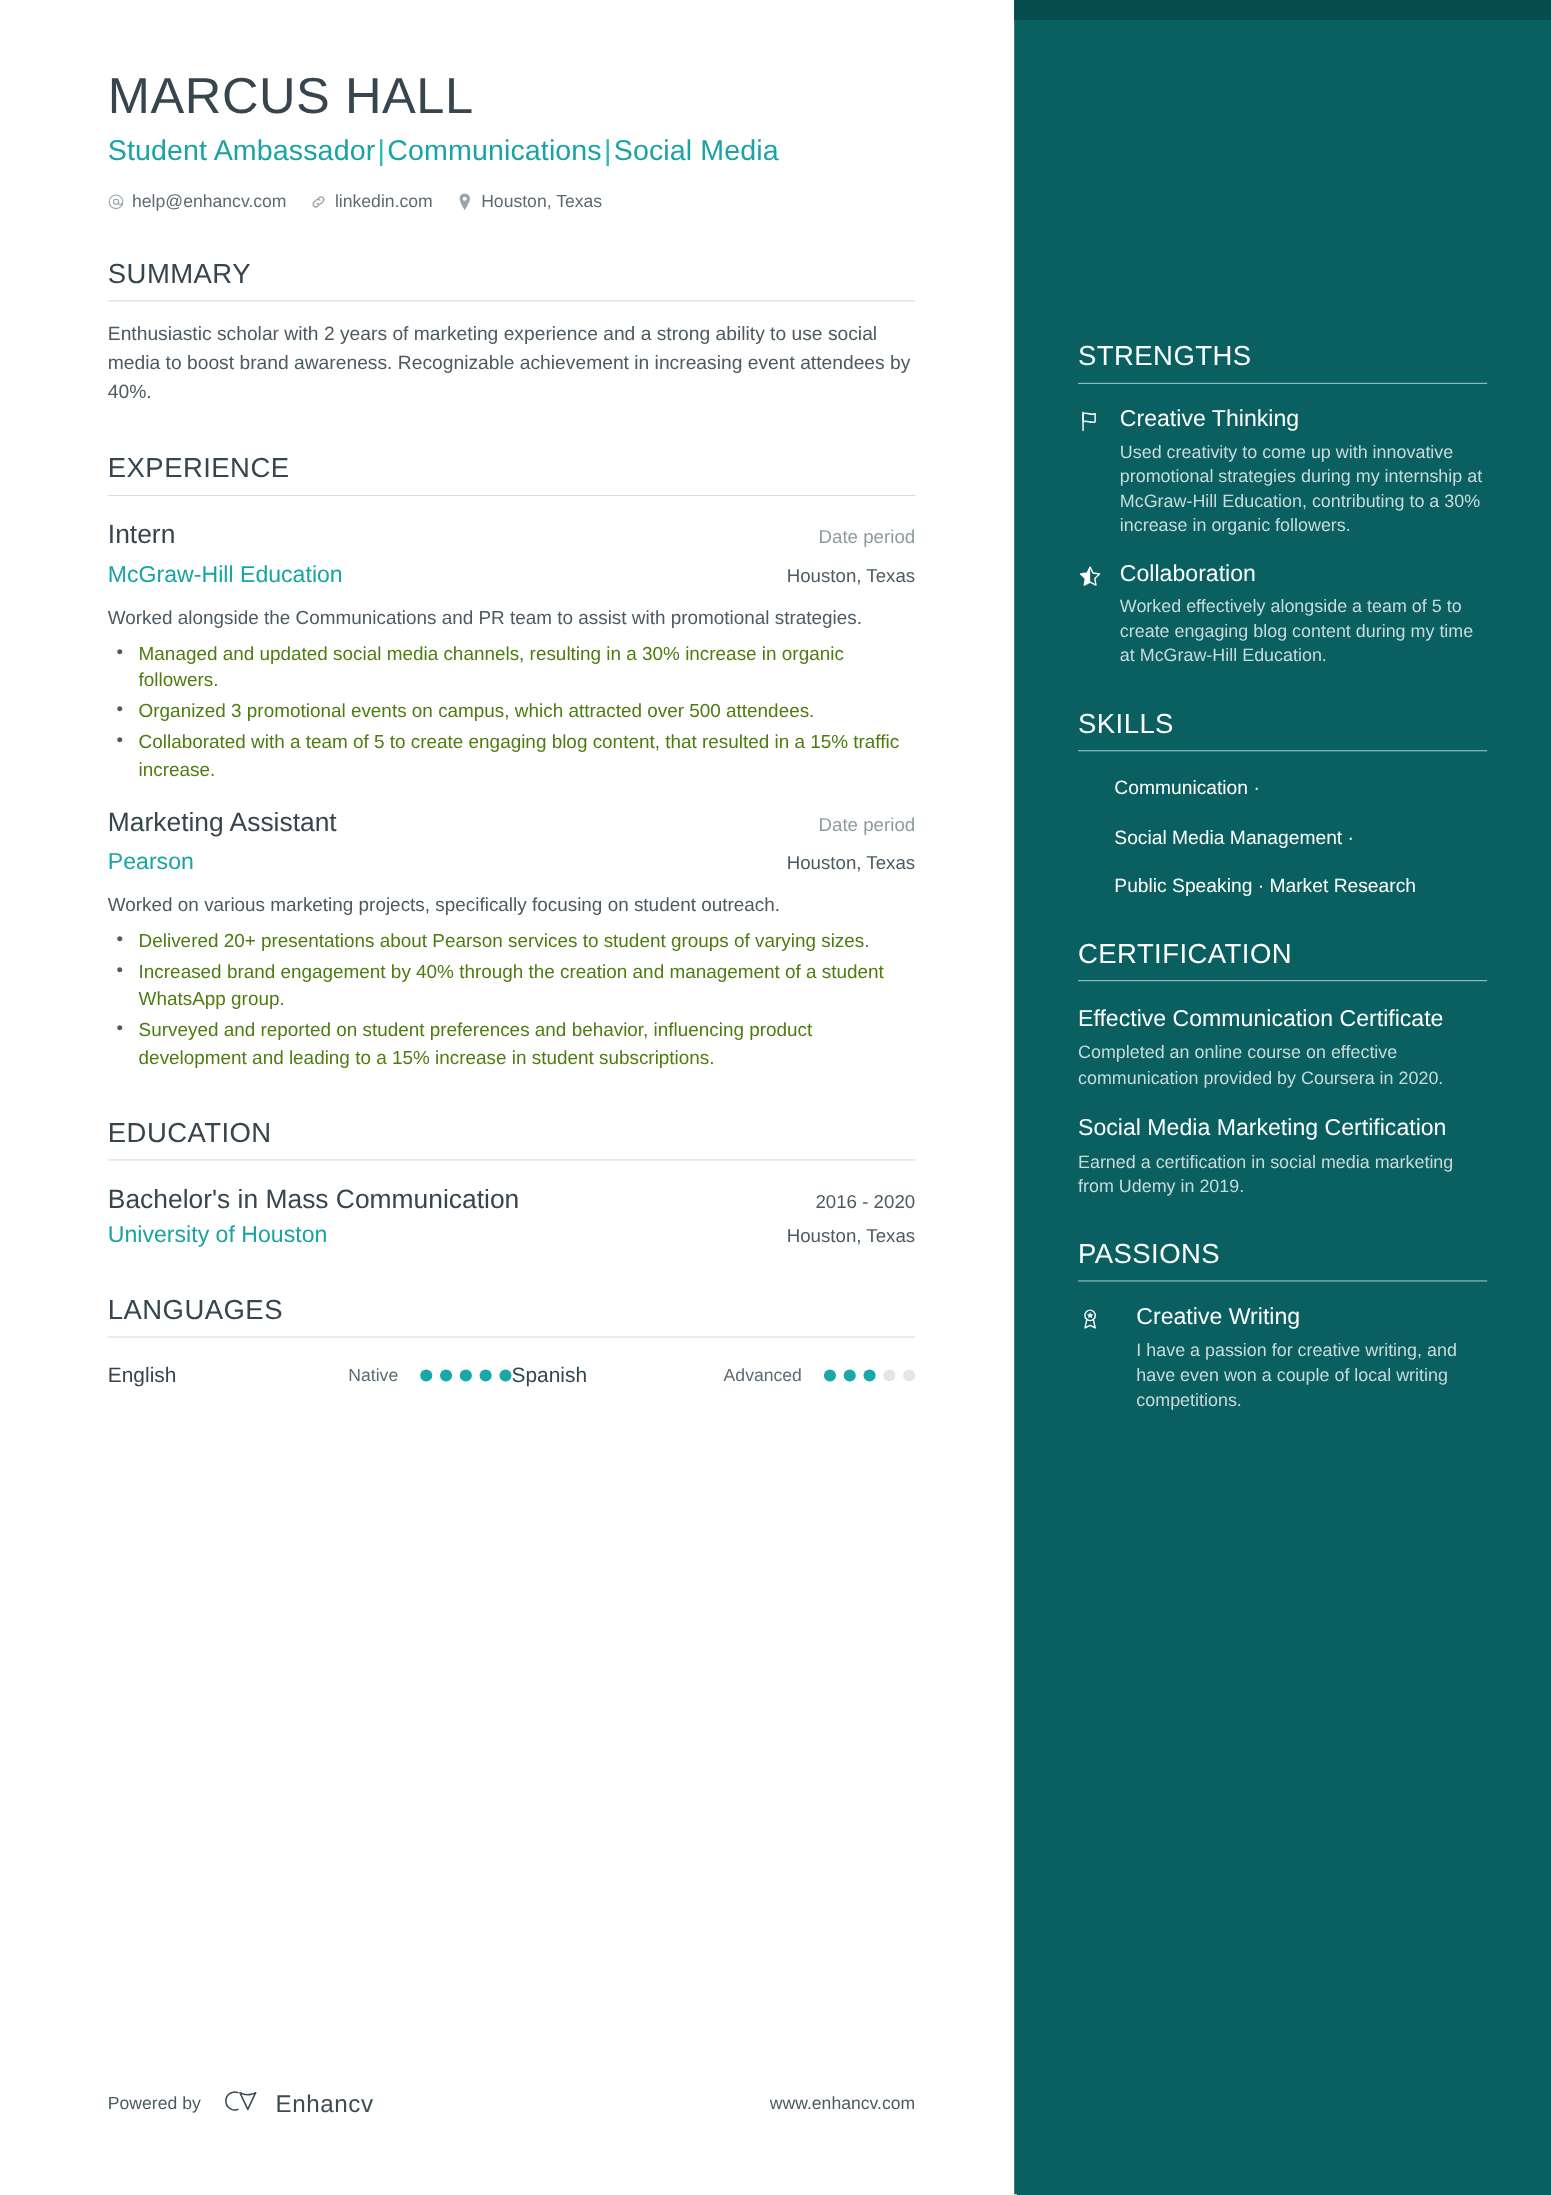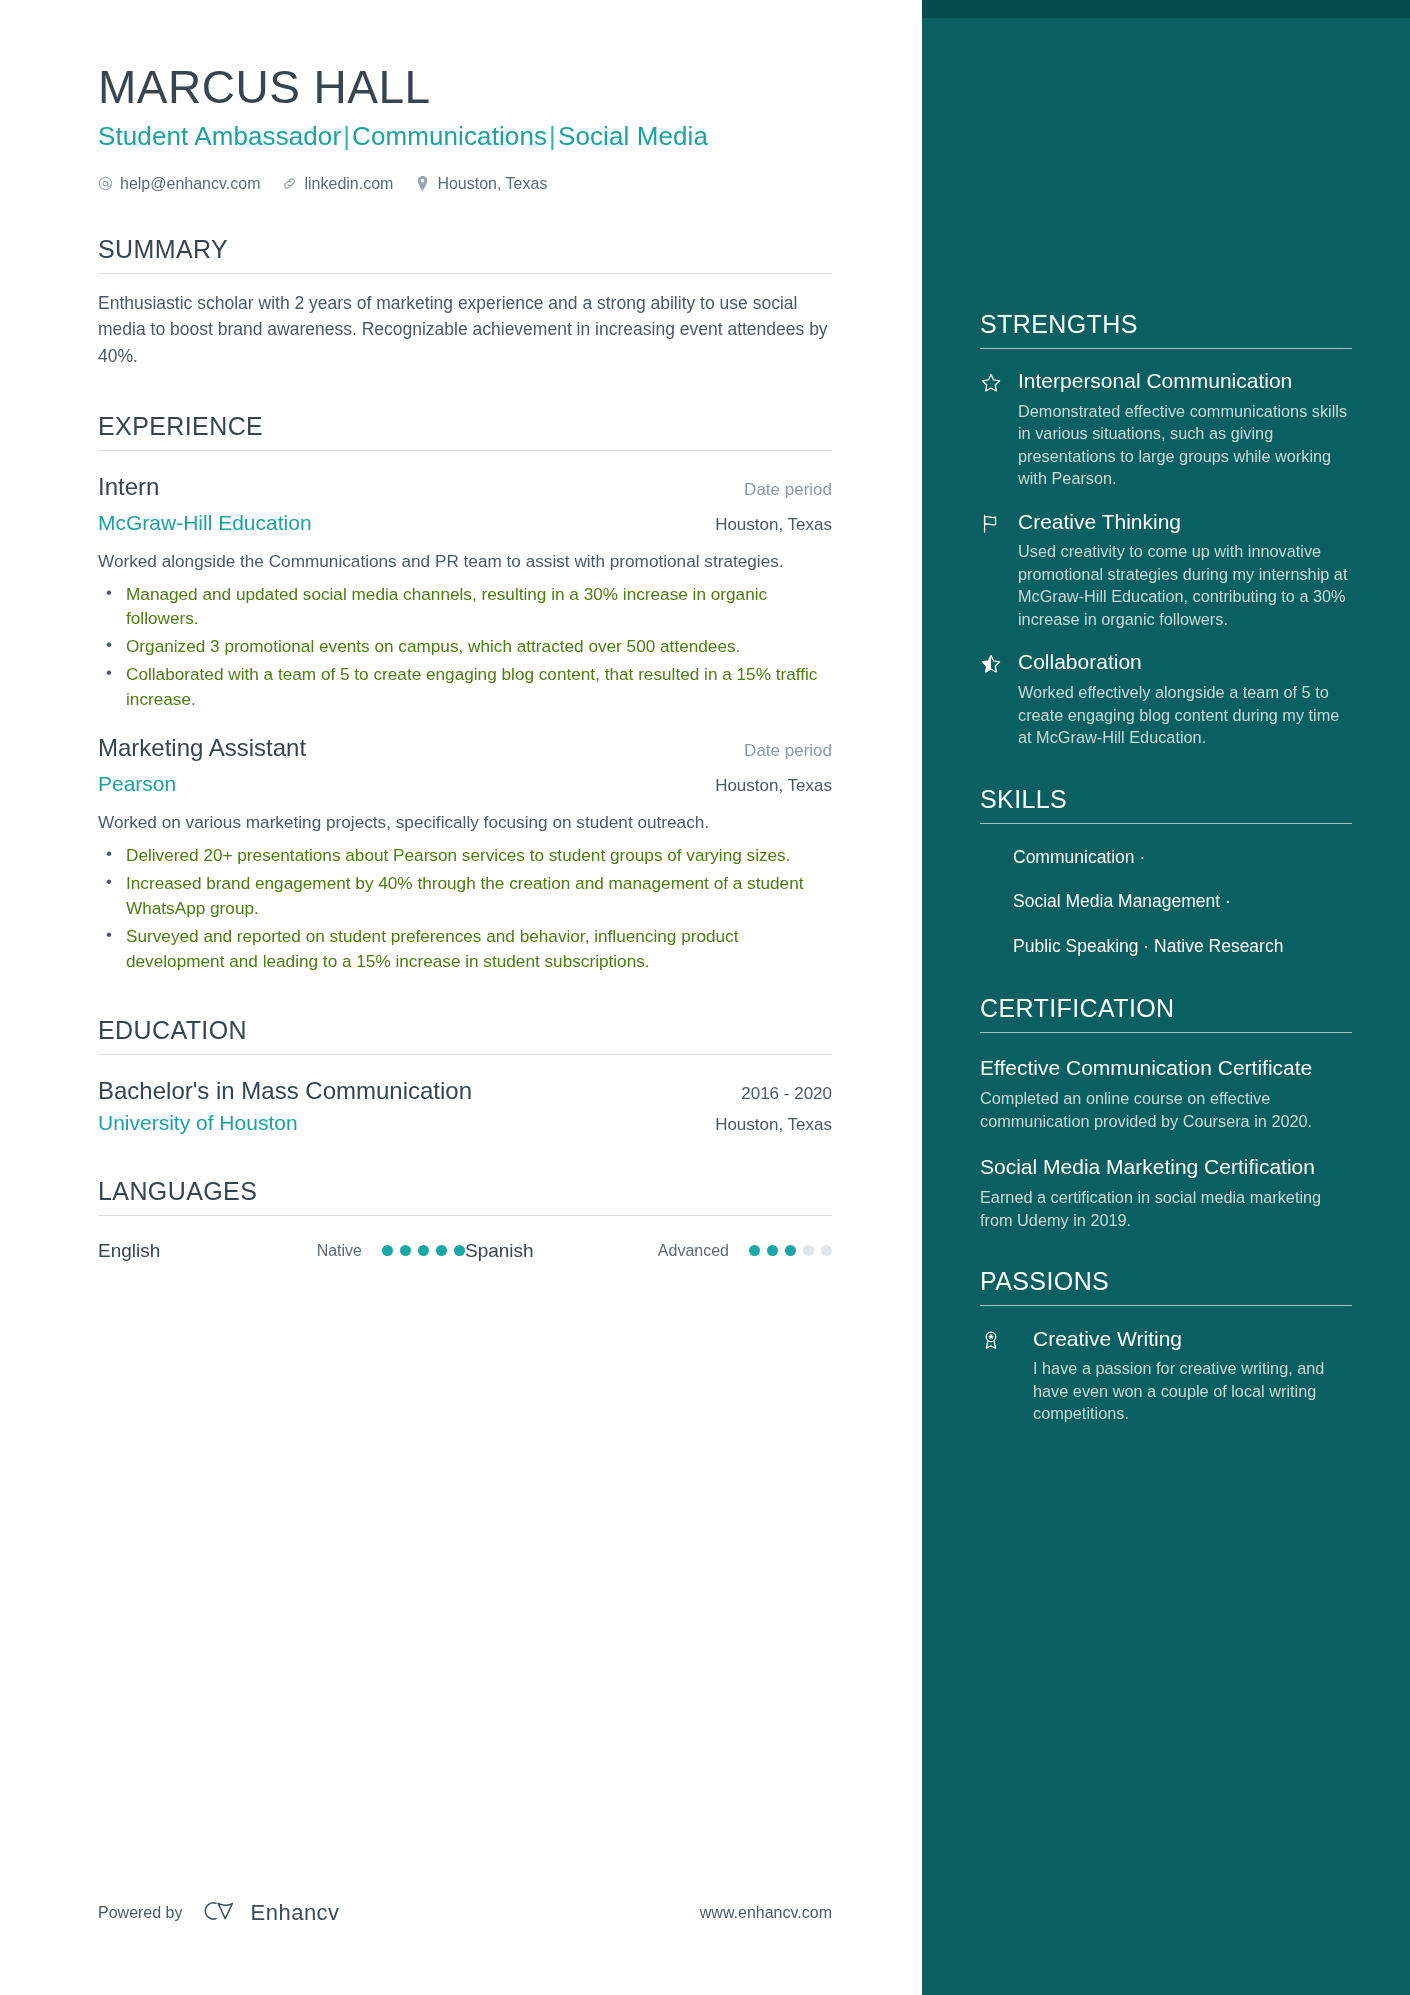--- a/index.html
+++ b/index.html
@@ -277,31 +277,20 @@
 
   </div>
 
   <div class="right">
     <div class="top-strip"></div>
 
     <div class="r-section">
       <div class="r-title">STRENGTHS</div>
       <div class="r-rule"></div>
 
-      <div class="strength">
-        <span class="s-ic">
-          <svg width="22" height="22" viewBox="0 0 24 24" fill="none" stroke="#ffffff" stroke-width="1.4" stroke-linejoin="round">
-            <path d="M12 2.8l2.9 5.9 6.5.9-4.7 4.6 1.1 6.5-5.8-3.1-5.8 3.1 1.1-6.5L2.6 9.6l6.5-.9z"></path>
-          </svg>
-        </span>
-        <div class="s-body">
-          <div class="s-name">Interpersonal Communication</div>
-          <div class="s-desc">Demonstrated effective communications skills in various situations, such as giving presentations to large groups while working with Pearson.</div>
-        </div>
-      </div>
 
       <div class="strength">
         <span class="s-ic">
           <svg width="22" height="22" viewBox="0 0 24 24" fill="none" stroke="#ffffff" stroke-width="1.4" stroke-linejoin="round" stroke-linecap="round">
             <path d="M5 3v18"></path>
             <path d="M5 4.5c4-2 8 2 12 0v8c-4 2-8-2-12 0z"></path>
           </svg>
         </span>
         <div class="s-body">
           <div class="s-name">Creative Thinking</div>
@@ -323,21 +312,21 @@
       </div>
     </div>
 
     <div class="spacer-lg"></div>
 
     <div class="r-section">
       <div class="r-title">SKILLS</div>
       <div class="r-rule"></div>
       <div class="skill-line">Communication ·</div>
       <div class="skill-line">Social Media Management ·</div>
-      <div class="skill-line">Public Speaking · Native Research</div>
+      <div class="skill-line">Public Speaking · Market Research</div>
     </div>
 
     <div class="spacer-lg"></div>
 
     <div class="r-section">
       <div class="r-title">CERTIFICATION</div>
       <div class="r-rule"></div>
       <div class="cert">
         <div class="cert-name">Effective Communication Certificate</div>
         <div class="cert-desc">Completed an online course on effective communication provided by Coursera in 2020.</div>

